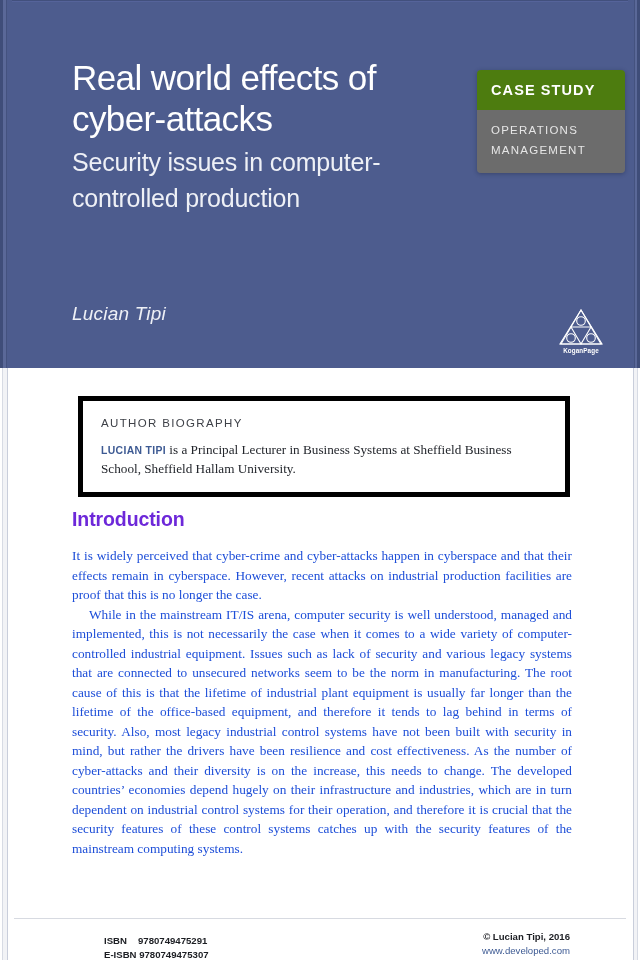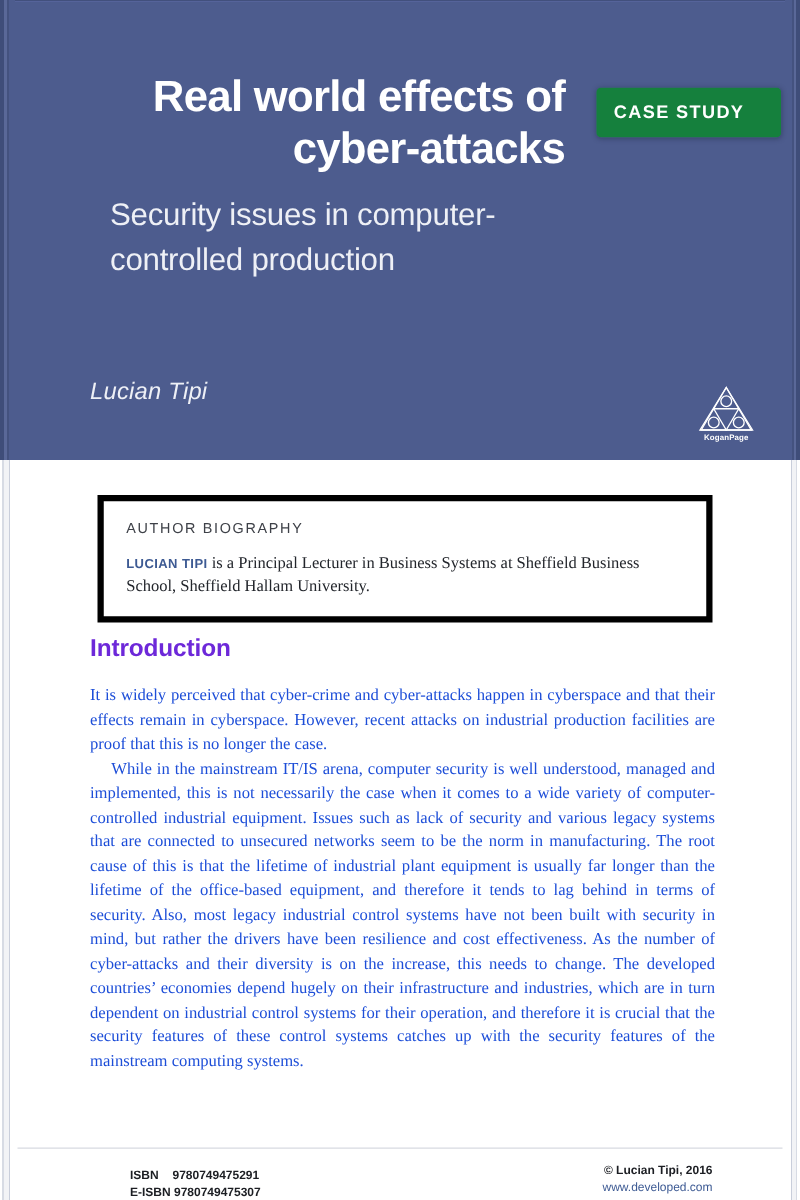--- a/index.html
+++ b/index.html
@@ -54,34 +54,33 @@
   }
 
   .hero-text {
     position: absolute;
     left: 72px;
     top: 58px;
     width: 380px;
   }
   .title {
     color: #ffffff;
-    font-weight: bold;
+    font-weight: normal;
     font-size: 35px;
     line-height: 1.16;
     letter-spacing: -0.6px;
     margin: 0 0 6px 0;
-    text-align: right;
   }
   .subtitle {
     color: #eef0f6;
     font-weight: 300;
     font-size: 25px;
     line-height: 1.42;
     letter-spacing: -0.2px;
-    margin: 16px;
+    margin: 0;
   }
   .author {
     position: absolute;
     left: 72px;
     top: 303px;
     color: #eef0f6;
     font-style: italic;
     font-size: 19px;
     letter-spacing: 0.2px;
   }
@@ -90,21 +89,21 @@
   .badge {
     position: absolute;
     right: 15px;
     top: 70px;
     width: 148px;
     border-radius: 4px;
     overflow: hidden;
     box-shadow: 0 1px 4px rgba(20,25,45,.35);
   }
   .badge-top {
-    background: #15803d;
+    background: #4d7c0f;
     padding: 11px 0 11px 14px;
   }
   .badge-top-label {
     color: #ffffff;
     font-size: 14.5px;
     font-weight: bold;
     letter-spacing: 1.1px;
   }
   .badge-bottom {
     background: #6c6c6c;
@@ -251,20 +250,23 @@
     <div class="hero-text">
       <h1 class="title">Real world effects of cyber-attacks</h1>
       <h2 class="subtitle">Security issues in computer-controlled production</h2>
     </div>
 
     <div class="author">Lucian Tipi</div>
 
     <div class="badge">
       <div class="badge-top">
         <span class="badge-top-label">CASE STUDY</span>
+      </div>
+      <div class="badge-bottom">
+        <span class="badge-bottom-label">OPERATIONS MANAGEMENT</span>
       </div>
     </div>
 
     <div class="logo">
       <svg width="46" height="38" viewBox="0 0 46 38">
         <g fill="none" stroke="#ffffff" stroke-width="1.1">
           <path d="M23 2 L44 36 L2 36 Z"></path>
           <path d="M23 2 L33 19 L13 19 Z"></path>
           <path d="M13 19 L23 36 L3 36 Z"></path>
           <path d="M33 19 L43 36 L23 36 Z"></path>

